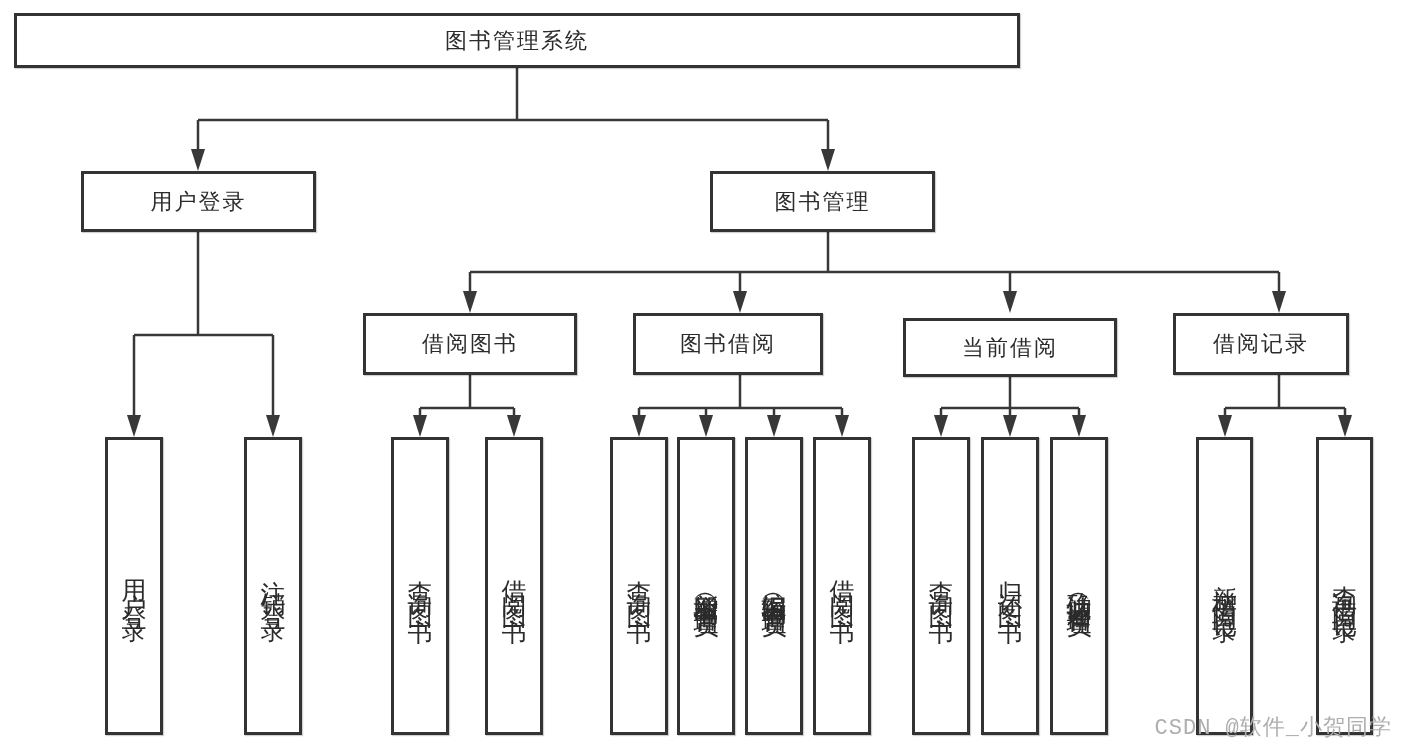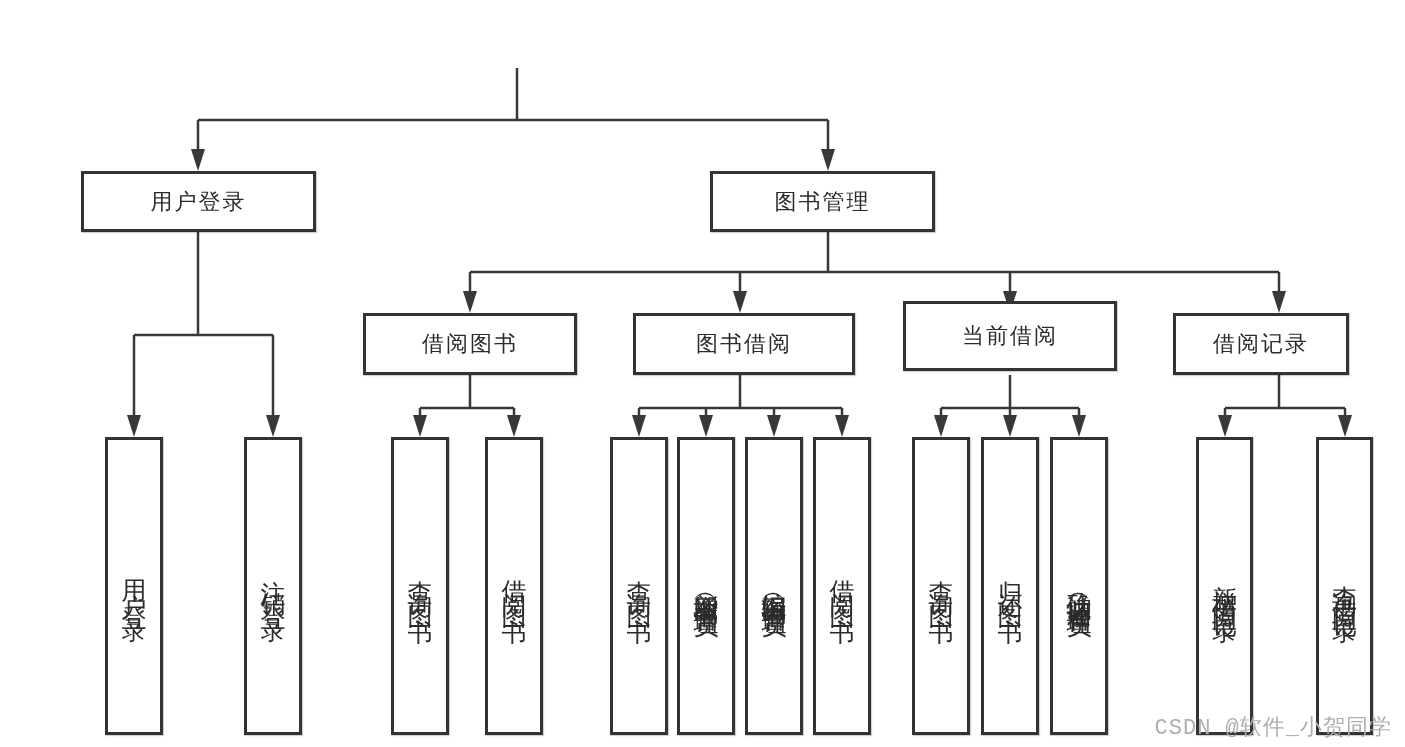--- a/index.html
+++ b/index.html
@@ -96,35 +96,38 @@
     <path class="arrow" d="M1079 437 l-7 -22 h14 z"></path>
 
     <path class="l" d="M1279 375 V408"></path>
     <path class="l" d="M1225 408 H1345"></path>
     <path class="l" d="M1225 408 V420"></path>
     <path class="l" d="M1345 408 V420"></path>
     <path class="arrow" d="M1225 437 l-7 -22 h14 z"></path>
     <path class="arrow" d="M1345 437 l-7 -22 h14 z"></path>
   </svg>
 
+  <div class="hbox" style="left:14px;top:13px;width:1006px;height:55px">
+    <span class="hlabel">图书管理系统</span>
+  </div>
 
   <div class="hbox" style="left:81px;top:171px;width:235px;height:61px">
     <span class="hlabel">用户登录</span>
   </div>
   <div class="hbox" style="left:710px;top:171px;width:225px;height:61px">
     <span class="hlabel">图书管理</span>
   </div>
 
   <div class="hbox" style="left:363px;top:313px;width:214px;height:62px">
     <span class="hlabel">借阅图书</span>
   </div>
-  <div class="hbox" style="left:633px;top:313px;width:222px;height:62px">
+  <div class="hbox" style="left:633px;top:313px;width:190px;height:62px">
     <span class="hlabel">图书借阅</span>
   </div>
-  <div class="hbox" style="left:903px;top:301px;width:214px;height:70px">
+  <div class="hbox" style="left:903px;top:318px;width:214px;height:59px">
     <span class="hlabel">当前借阅</span>
   </div>
   <div class="hbox" style="left:1173px;top:313px;width:176px;height:62px">
     <span class="hlabel">借阅记录</span>
   </div>
 
   <div class="vbox" style="left:105px">
     <span class="vlabel" style="letter-spacing: 13px;">用户登录</span>
   </div>
   <div class="vbox" style="left:244px">

